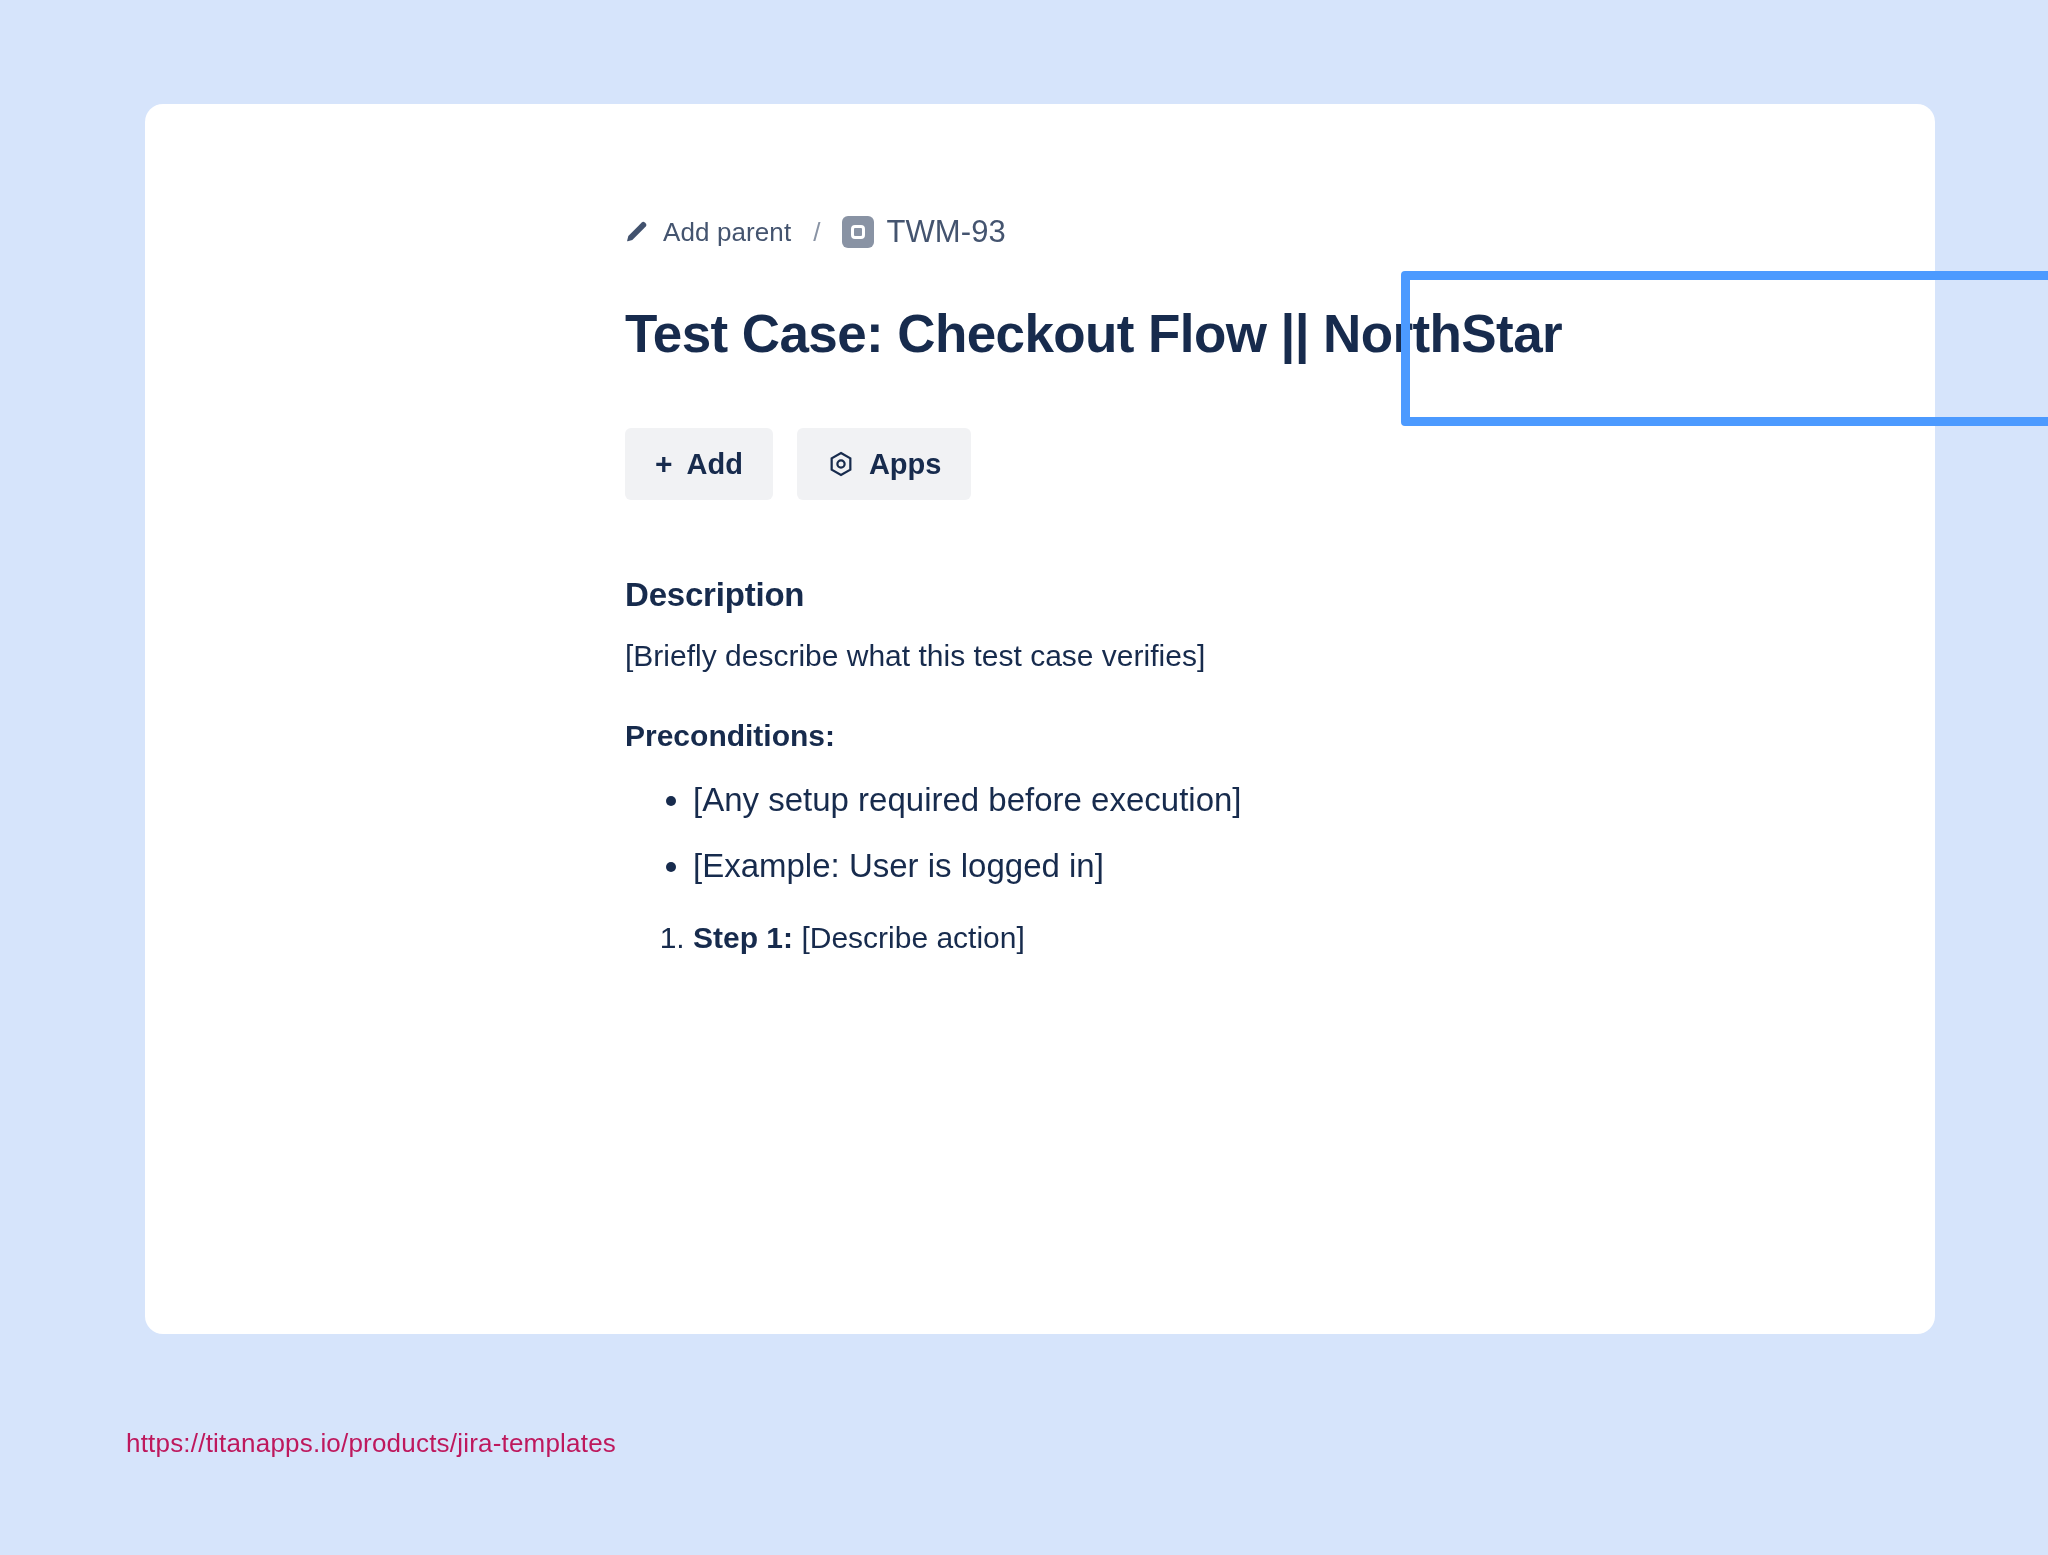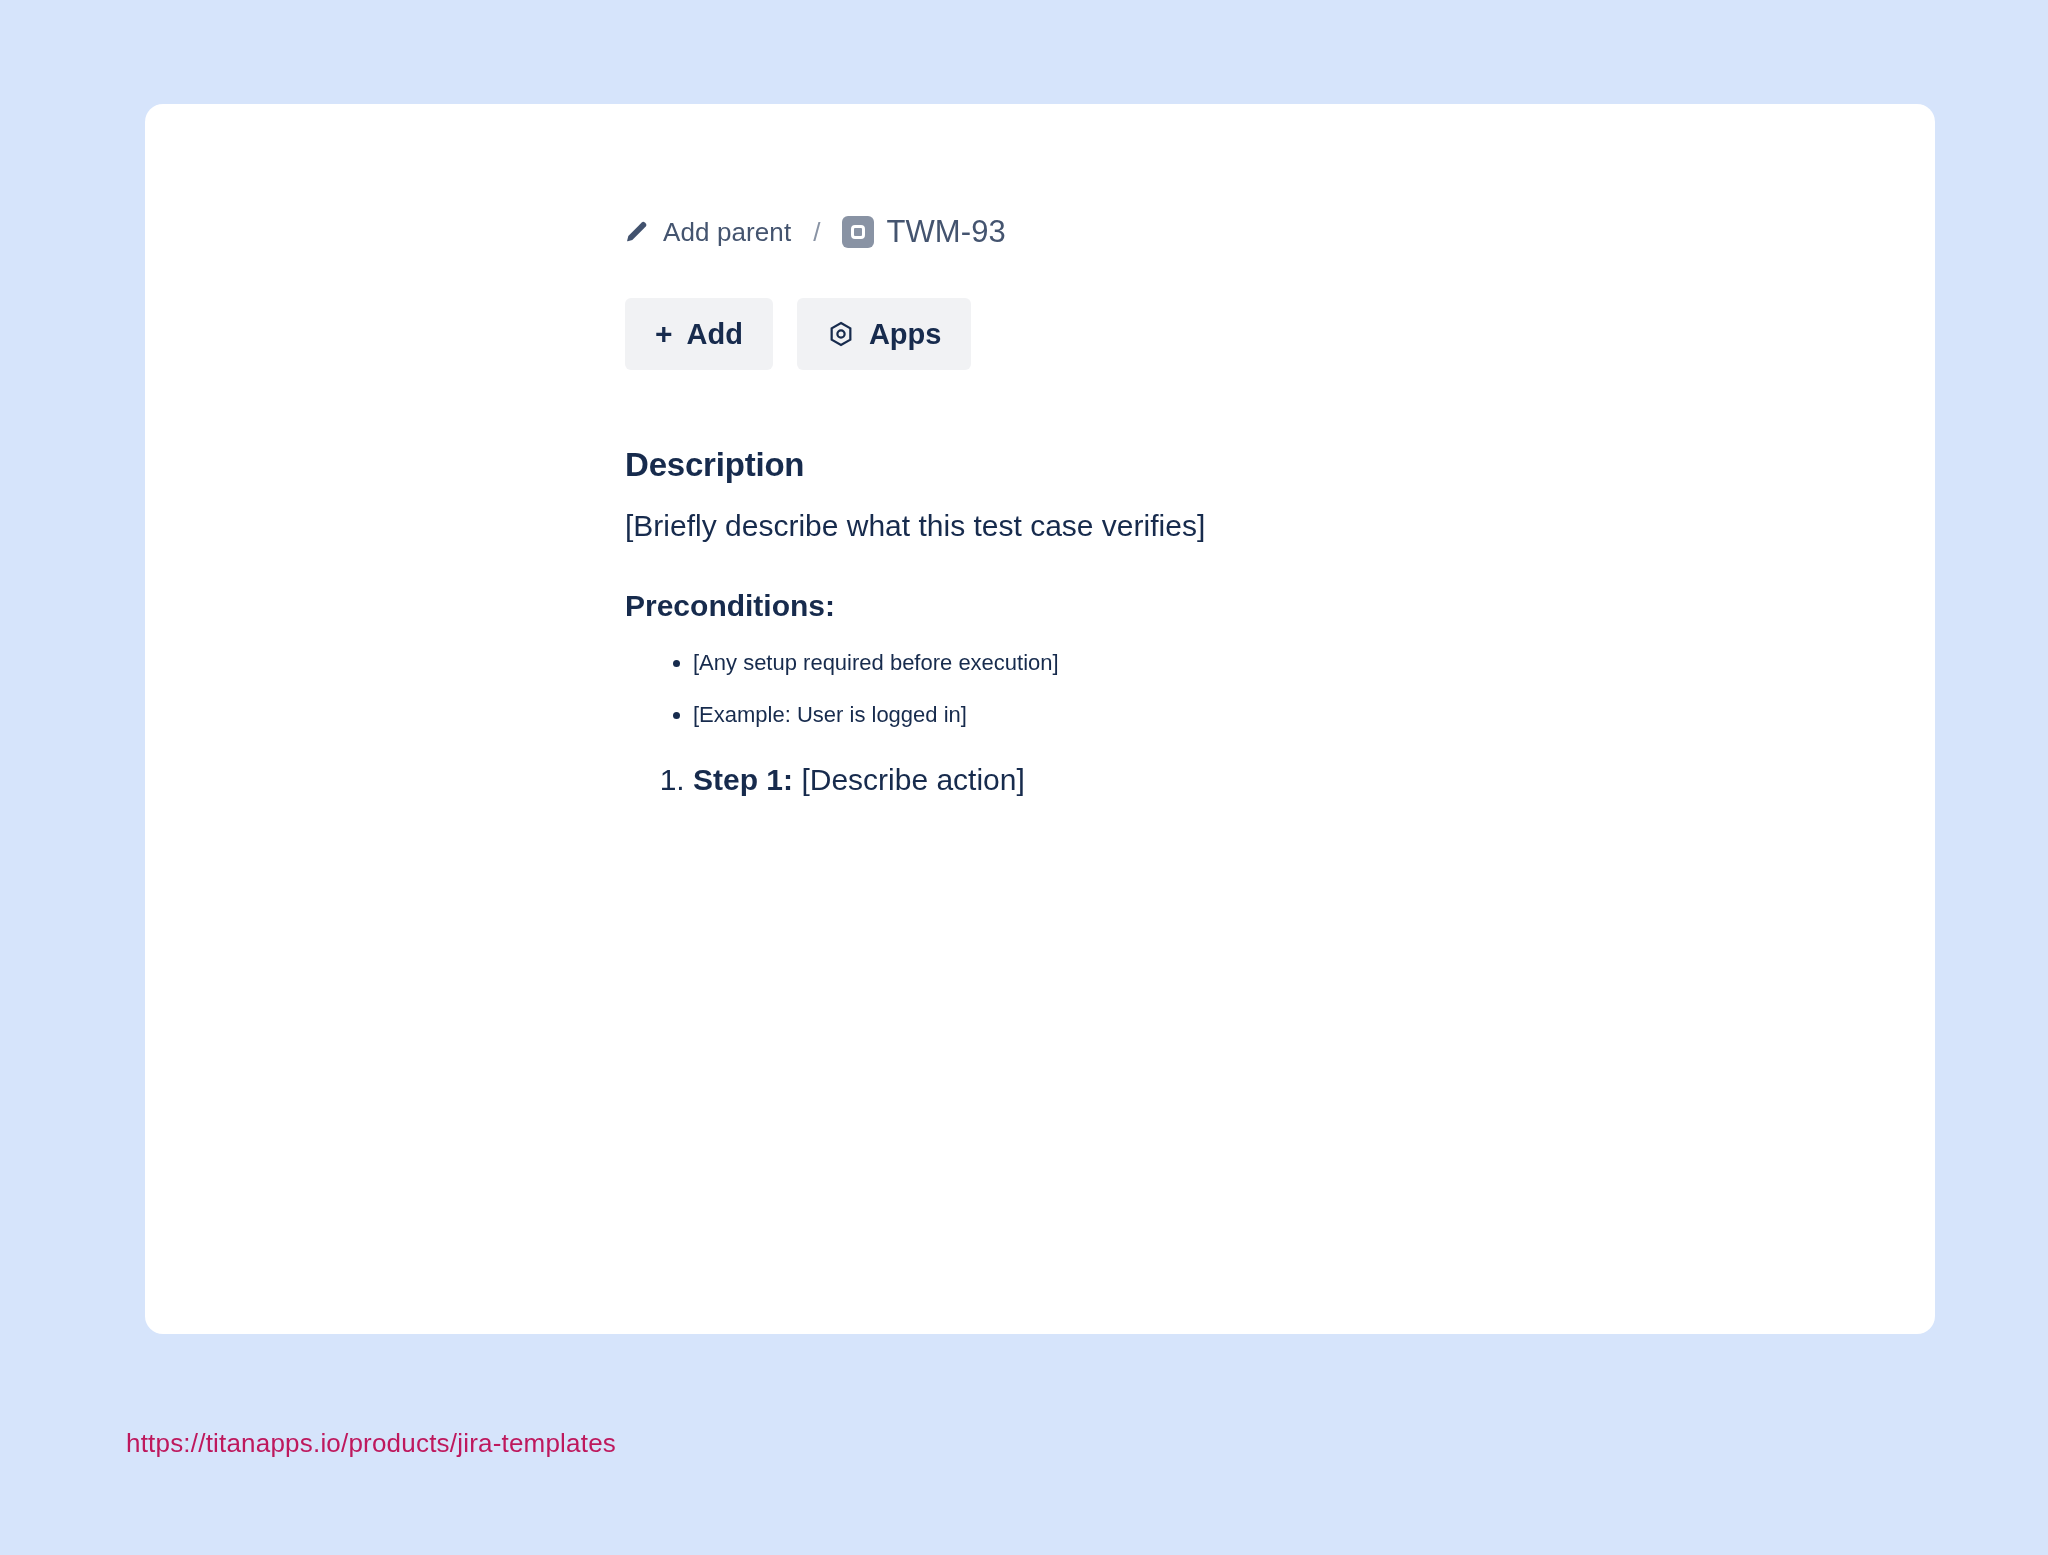--- a/index.html
+++ b/index.html
@@ -157,21 +157,21 @@
     font-size: 30px;
     font-weight: bold;
     color: #172b4d;
   }
   ul.bullets {
     margin: 26px 0 0 0;
     padding-left: 68px;
     list-style: disc;
   }
   ul.bullets li {
-    font-size: 22px;
+    font-size: 33px;
     color: #172b4d;
     margin-bottom: 24px;
     line-height: 1.3;
   }
   ol.steps {
     margin: 30px 0 0 0;
     padding-left: 68px;
     list-style: decimal;
   }
   ol.steps li {
@@ -209,20 +209,24 @@
           </svg>
         </span>
         <span class="bc-link">Add parent</span>
         <span class="bc-sep">/</span>
         <span class="bc-issue-icon">
             <span class="ring"></span>
           </span>
         <span class="bc-key">TWM-93</span>
       </div>
 
+      <div class="title-row">
+        <div class="title">Test Case: Checkout Flow || NorthStar</div>
+        <div class="title-highlight"></div>
+      </div>
 
       <div class="actions">
         <button class="btn">
           <span class="glyph">+</span>
           <span>Add</span>
         </button>
         <button class="btn">
           <span class="glyph">
             <svg width="28" height="28" viewBox="0 0 24 24" aria-hidden="true">
               <path d="M12 2.6l8 4.6v9.6l-8 4.6-8-4.6V7.2z" fill="none" stroke="#172b4d" stroke-width="1.9"></path>

